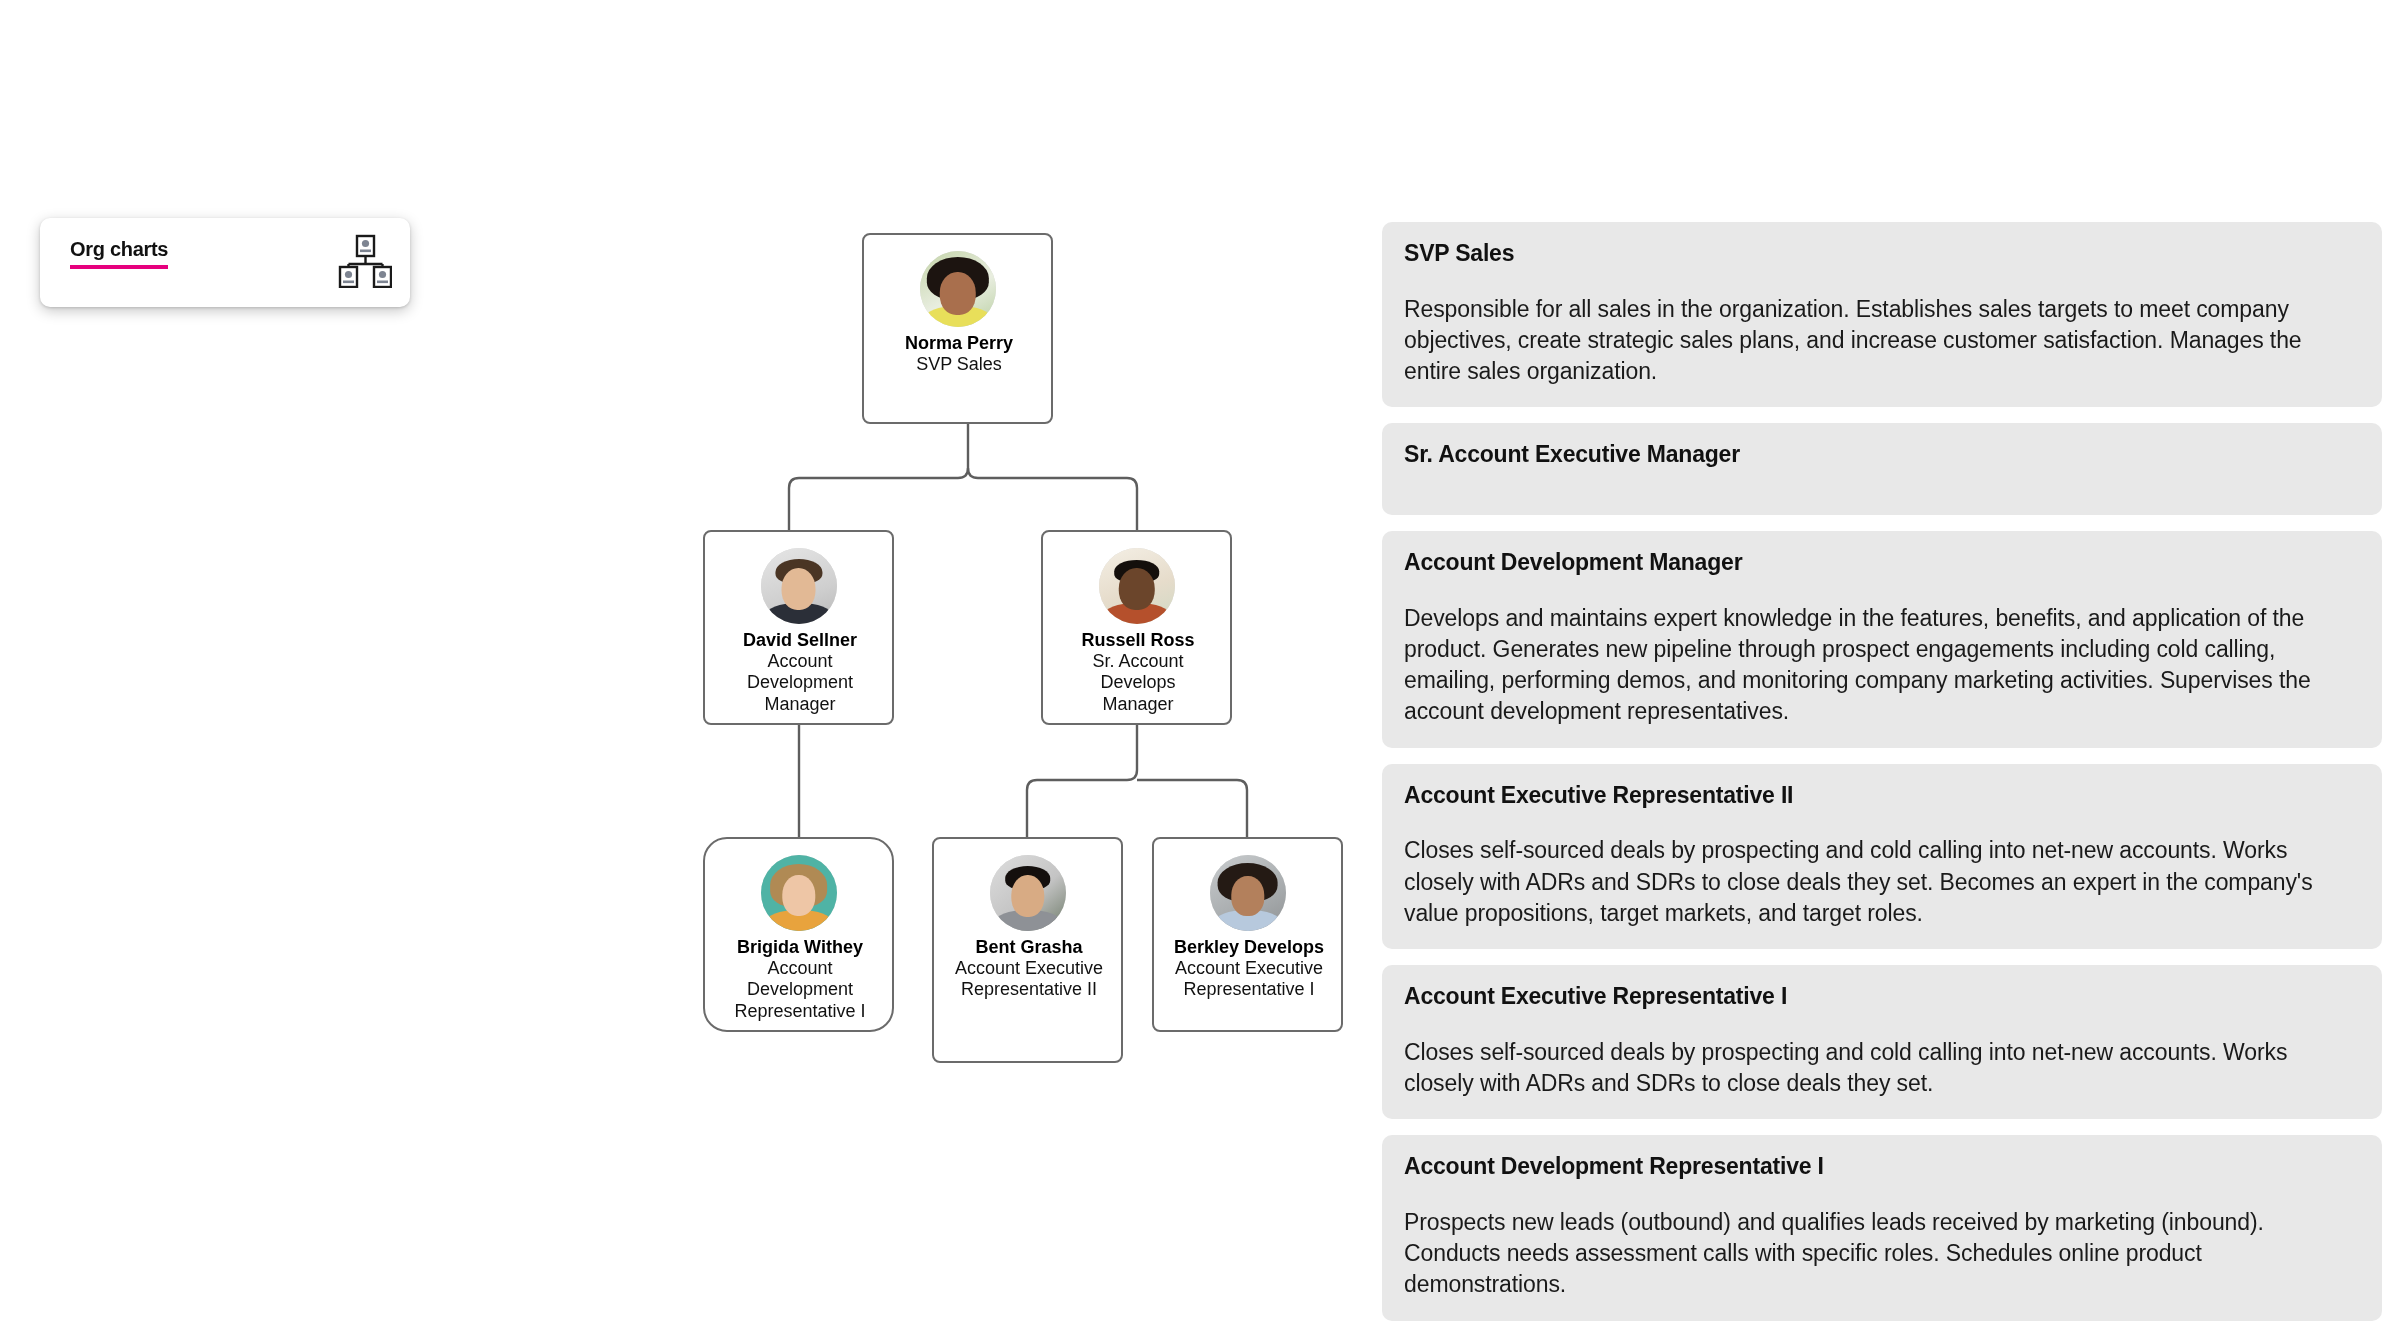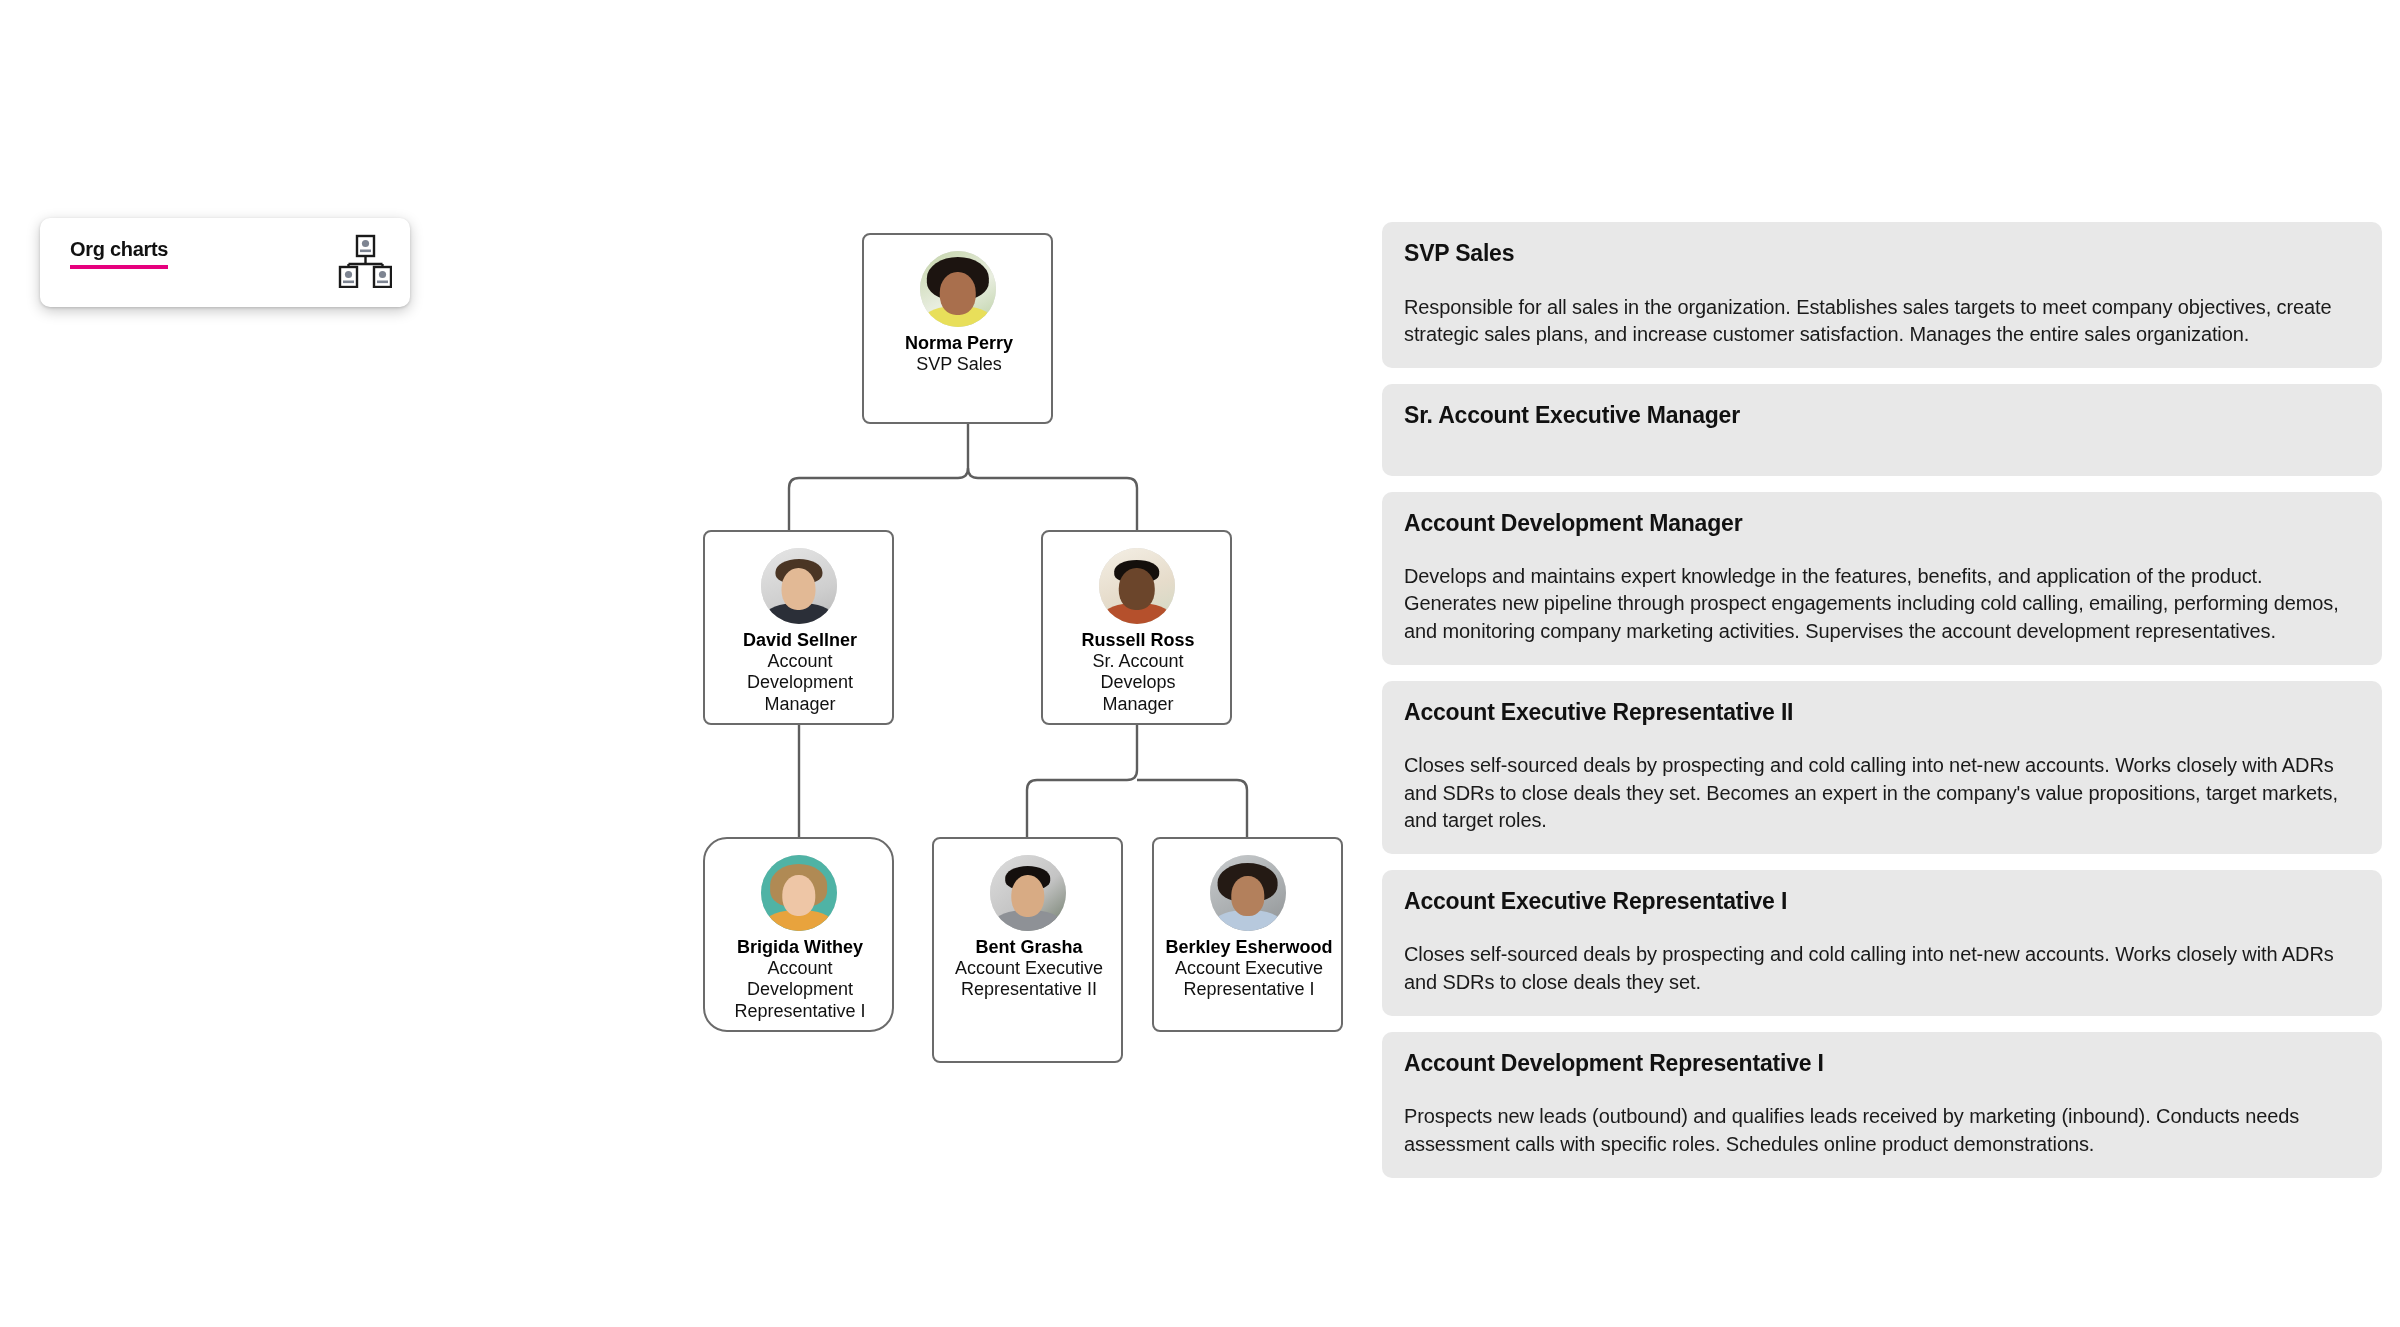--- a/index.html
+++ b/index.html
@@ -119,21 +119,21 @@
   }
   .desc-card .desc-title {
     font-size: 23px;
     font-weight: bold;
     color: #111111;
     margin: 0 0 26px 0;
     line-height: 1.2;
     letter-spacing: -0.2px;
   }
   .desc-card .desc-body {
-    font-size: 20px;
+    font-size: 23px;
     color: #1a1a1a;
     line-height: 1.36;
     margin: 0;
     letter-spacing: -0.1px;
   }
 
   
   .face { position:absolute; inset:0; }
   .face .bg { position:absolute; inset:0; }
   .face .head {
@@ -277,21 +277,21 @@
     <span class="avatar">
       <span class="face">
         <span class="bg" style="background:linear-gradient(150deg,#c9ccce 0%,#a8acae 60%,#8f9294 100%);"></span>
         <span class="body" style="background:#b7c9dd;"></span>
         <span class="hair" style="background:#241a14; width:80%; height:52%; top:10%; border-radius:50% 50% 42% 42%;"></span>
         <span class="head" style="background:#b3805c; top:28%; height:52%; width:44%;"></span>
       </span>
     </span>
     <span class="node-text">
       <span class="node-name">Berkley
-Esherwood</span>
+Develops</span>
       <span class="node-role">Account Executive
 Representative I</span>
     </span>
   </div>
 
 </div>
 
 <div id="desc-panel">
 
   <div class="desc-card">

